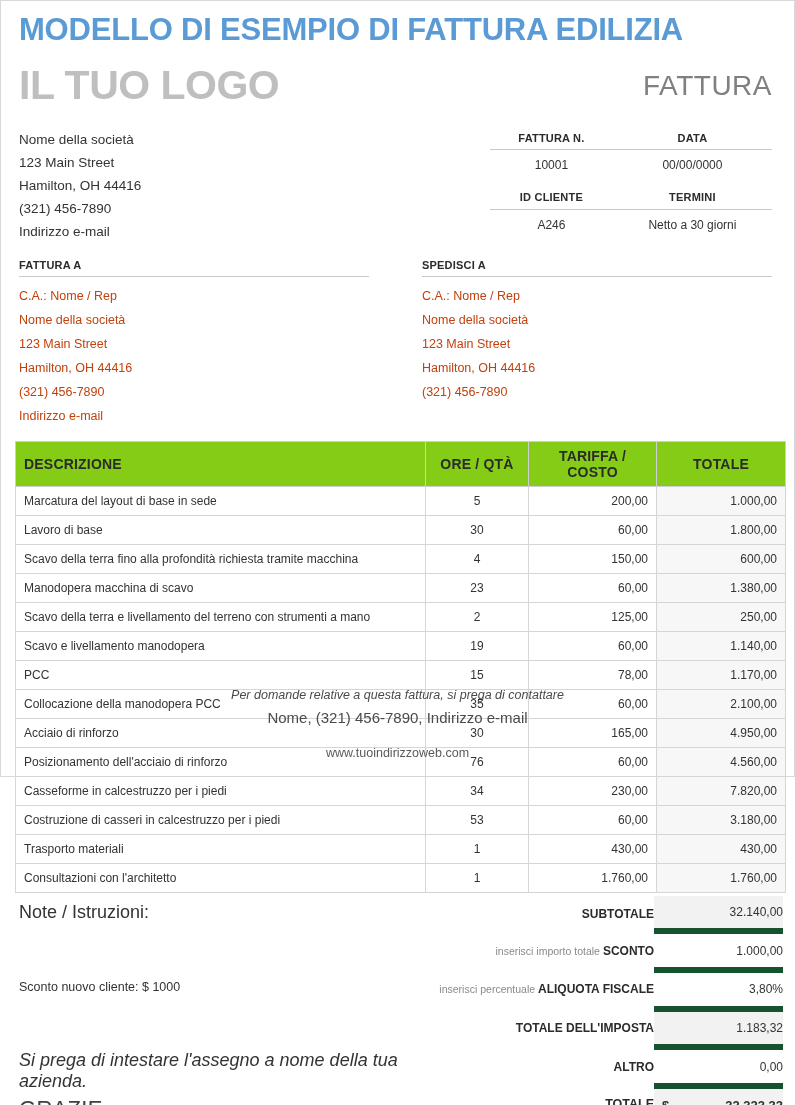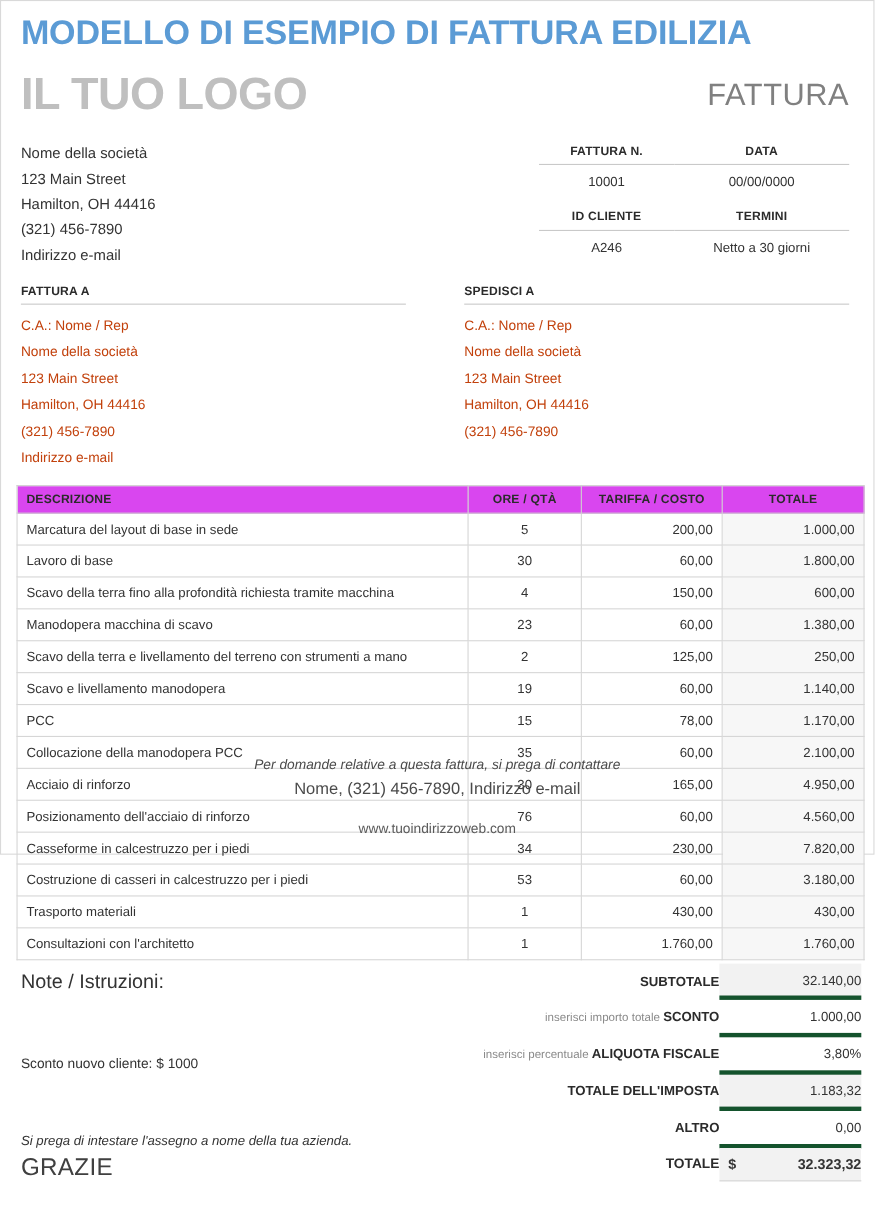--- a/index.html
+++ b/index.html
@@ -112,22 +112,22 @@
   }
 
   
   .items-wrap { padding: 13px 11px 0 14px; }
   table.items {
     width: 770px;
     border-collapse: collapse;
     table-layout: fixed;
   }
   table.items th {
-    background: #d946ef;
-    font-size: 11px;
+    background: #84cc16;
+    font-size: 14px;
     font-weight: bold;
     color: #2b2b2b;
     border: 1px solid #cfcfcf;
     padding: 6px 8px;
     letter-spacing: 0.2px;
   }
   table.items th.desc { text-align: left; }
   table.items th.qty,
   table.items th.rate,
   table.items th.tot { text-align: center; }
@@ -155,21 +155,21 @@
     padding: 0 11px 0 18px;
     justify-content: space-between;
   }
   .notes {
     width: 400px;
     padding-top: 9px;
   }
   .notes-label { font-size: 18px; color: #333; }
   .notes-value { font-size: 12.5px; color: #333; padding-top: 57px; }
   .check-note {
-    font-size: 12px;
+    font-size: 18px;
     font-style: italic;
     color: #333;
     padding-top: 56px;
   }
   .grazie {
     font-size: 22px;
     color: #404040;
     padding-top: 4px;
     letter-spacing: 0.3px;
   }
@@ -192,21 +192,21 @@
   }
   td.t-label .hint {
     font-weight: normal;
     color: #8a8a8a;
     font-size: 10.5px;
   }
   td.t-value {
     text-align: right;
     padding-right: 9px;
     color: #333;
-    border-bottom: 4px solid #14532d;
+    border-bottom: 6px solid #14532d;
   }
   tr.shaded td.t-value { background: #f2f2f2; }
   col.tl { width: 218px; }
   col.tv { width: 129px; }
 
   tr.grand td.t-label { font-size: 12.5px; }
   tr.grand td.t-value {
     background: #f2f2f2;
     font-weight: bold;
     font-size: 13px;

